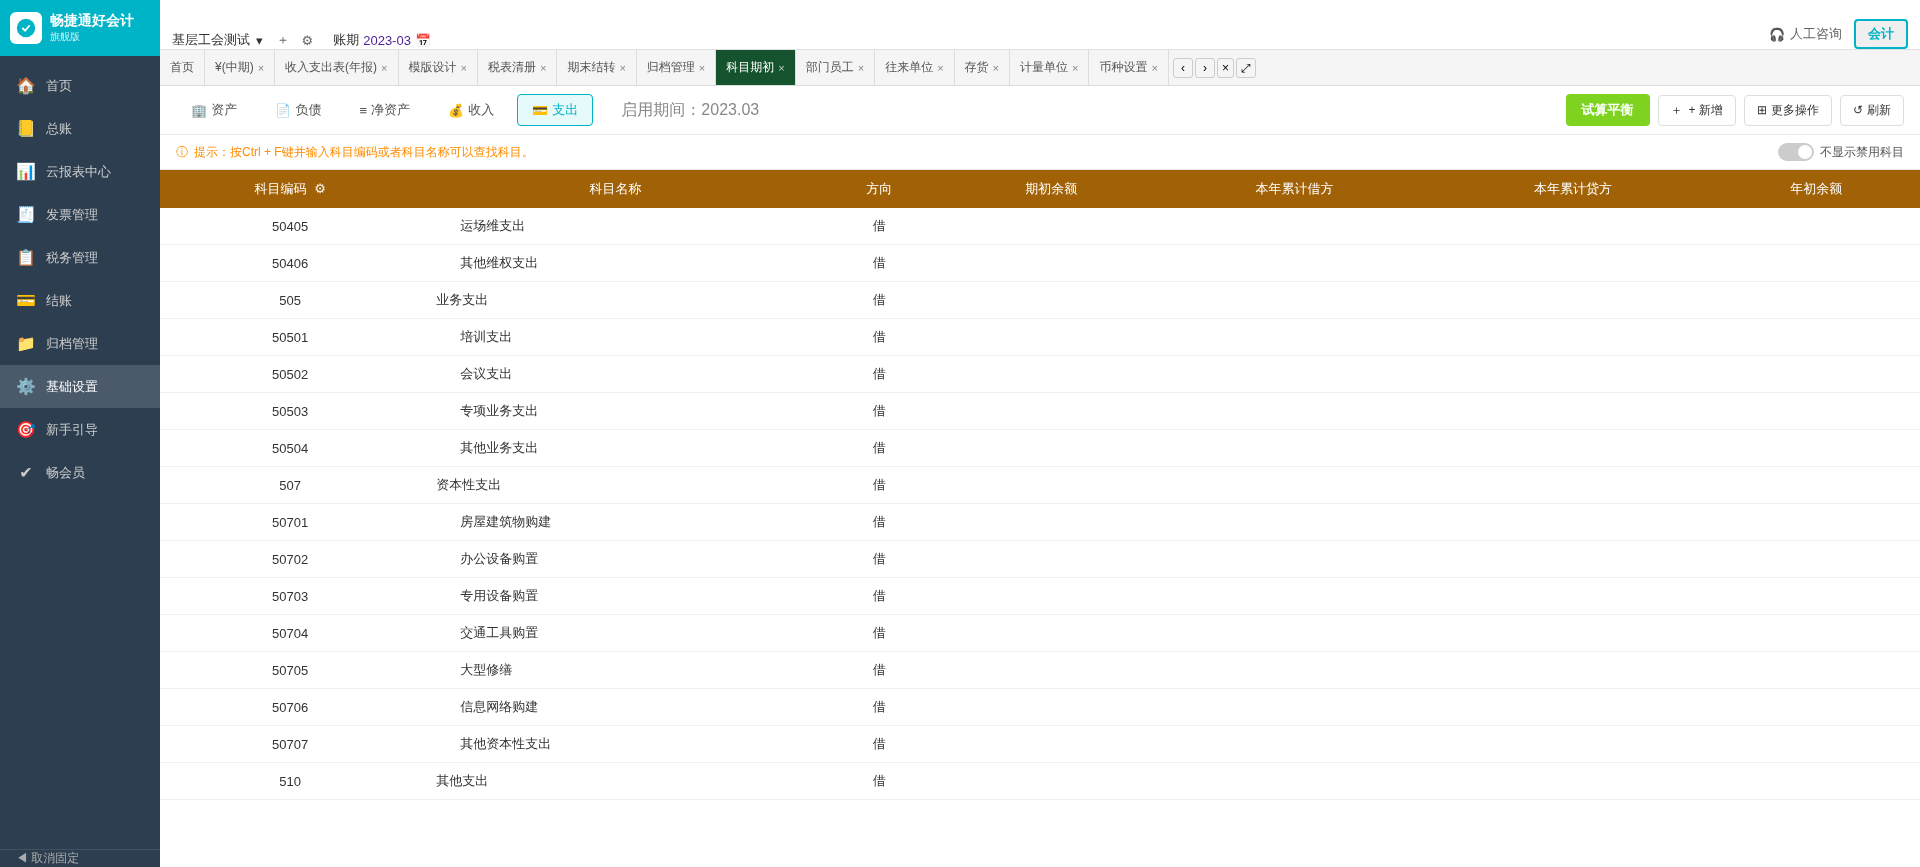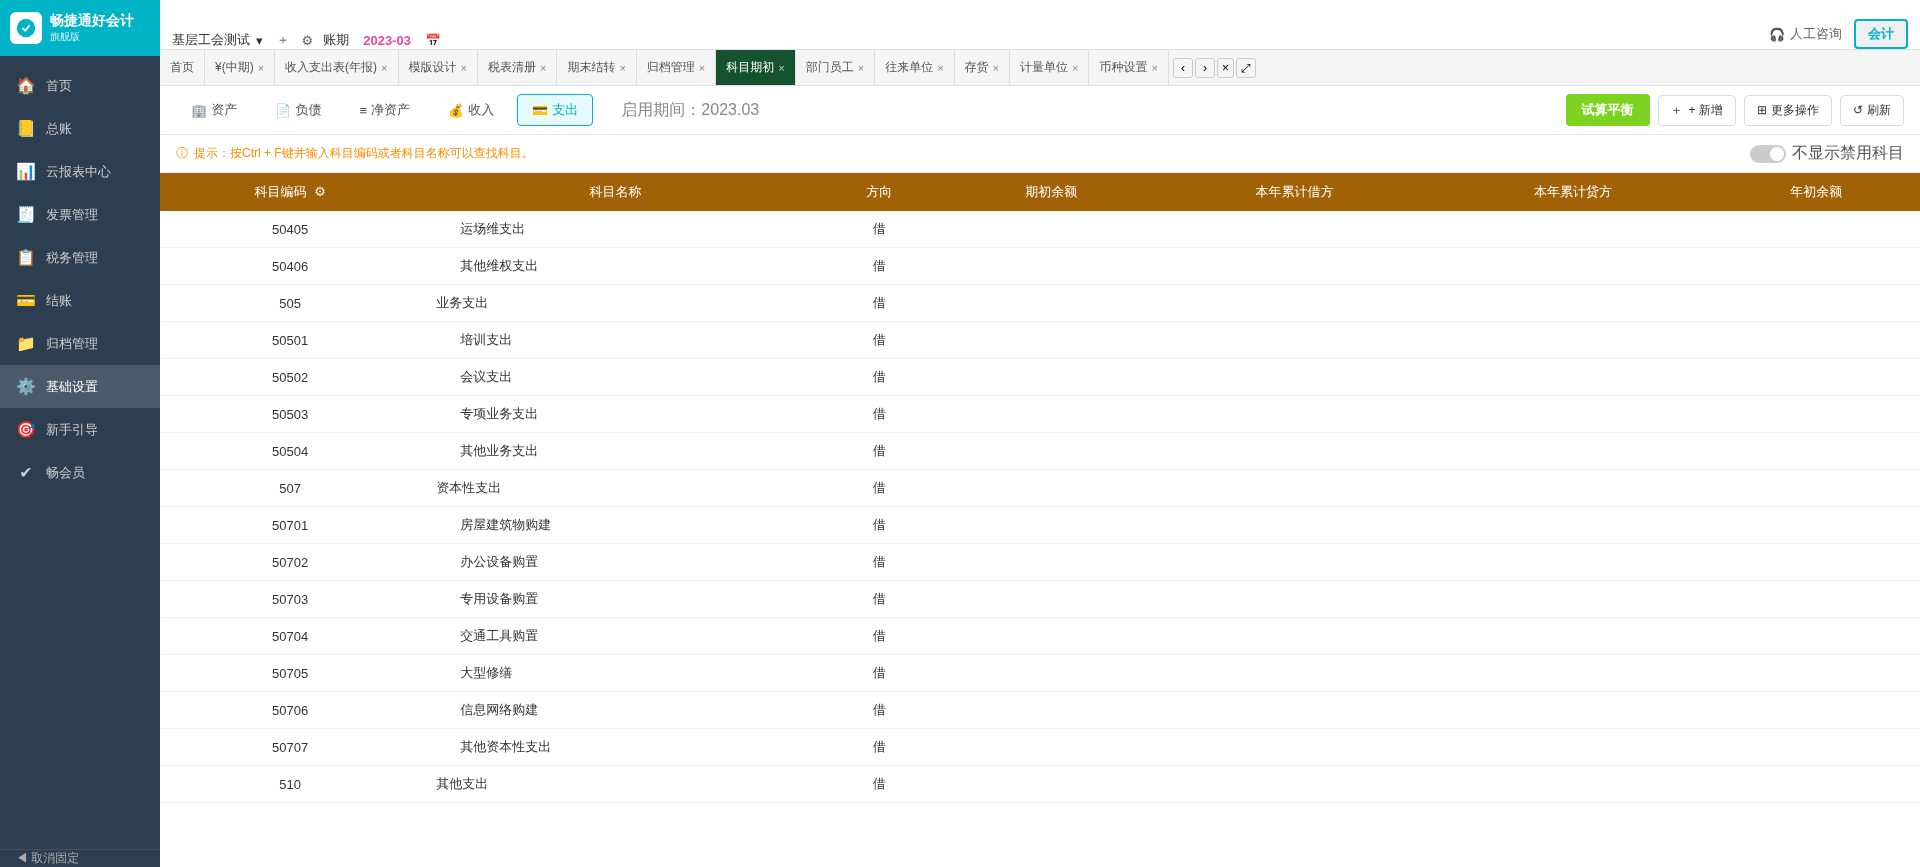--- a/index.html
+++ b/index.html
@@ -20,21 +20,21 @@
     .sidebar-item-label { font-size: 13px; }
     .sidebar-footer { padding: 0 16px; color: #aaa; font-size: 12px; display: flex; align-items: center; gap: 6px; cursor: pointer; border-top: 1px solid rgba(255,255,255,0.1); }
 
     
     .main { flex: 1; display: flex; flex-direction: column; overflow: hidden; }
 
     
     .topbar { background: #fff; height: 50px; display: flex; align-items: flex-end; padding: 0 12px; border-bottom: 1px solid #e0e0e0; gap: 10px; }
     .topbar-company { display: flex; align-items: center; gap: 6px; font-size: 13px; color: #333; }
     .topbar-actions { display: flex; align-items: center; gap: 12px; margin-left: 4px; }
-    .topbar-period { display: flex; align-items: center; gap: 14px; font-size: 13px; color: #333; }
+    .topbar-period { display: flex; align-items: center; gap: 4px; font-size: 13px; color: #333; margin-left: 10px; }
     .topbar-right { margin-left: auto; display: flex; align-items: center; gap: 12px; }
     .topbar-consult { display: flex; align-items: center; gap: 4px; color: #666; font-size: 13px; cursor: pointer; }
     .topbar-accountant { border: 2px solid #00b4c8; color: #00b4c8; padding: 4px 12px; border-radius: 4px; font-size: 13px; font-weight: bold; cursor: pointer; }
 
     
     .tabbar { background: #f5f5f5; border-bottom: 1px solid #ddd; display: flex; align-items: center; height: 36px; overflow: hidden; }
     .tab { display: flex; align-items: center; padding: 0 10px; height: 36px; font-size: 12px; color: #555; cursor: pointer; border-right: 1px solid #ddd; white-space: nowrap; gap: 4px; flex-shrink: 0; }
     .tab.active { background: #14532d; color: #fff; }
     .tab .close-icon { font-size: 11px; opacity: 0.7; cursor: pointer; }
     .tab.active .close-icon { color: #fff; }
@@ -46,21 +46,21 @@
 
     
     .subtabbar { display: flex; align-items: center; padding: 8px 16px; gap: 8px; border-bottom: 1px solid #e8e8e8; }
     .subtab { display: flex; align-items: center; gap: 4px; padding: 6px 14px; border-radius: 4px; font-size: 13px; cursor: pointer; color: #555; border: 1px solid transparent; }
     .subtab.active { background: #e6f9fb; color: #00b4c8; border-color: #00b4c8; }
     .subtab-period { margin-left: 20px; font-size: 16px; color: #888; display: flex; align-items: center; gap: 4px; }
 
     
     .toolbar { display: flex; align-items: center; padding: 8px 16px; gap: 10px; border-bottom: 1px solid #e8e8e8; }
     .toolbar-hint { display: flex; align-items: center; gap: 6px; font-size: 12px; color: #ff8c00; flex: 1; }
-    .toolbar-toggle { display: flex; align-items: center; gap: 6px; font-size: 16px; color: #555; }
+    .toolbar-toggle { display: flex; align-items: center; gap: 6px; font-size: 12px; color: #555; }
     .toggle-switch { width: 36px; height: 18px; background: #ccc; border-radius: 9px; position: relative; cursor: pointer; }
     .toggle-switch.off { background: #ccc; }
     .toggle-knob { width: 14px; height: 14px; background: #fff; border-radius: 50%; position: absolute; top: 2px; right: 2px; transition: right 0.2s; }
     .btn-balance { background: #7ed321; color: #fff; border: none; padding: 7px 16px; border-radius: 4px; font-size: 13px; cursor: pointer; font-weight: bold; }
     .btn-add { background: #fff; color: #333; border: 1px solid #ddd; padding: 6px 12px; border-radius: 4px; font-size: 12px; cursor: pointer; display: flex; align-items: center; gap: 4px; }
     .btn-more { background: #fff; color: #333; border: 1px solid #ddd; padding: 6px 12px; border-radius: 4px; font-size: 12px; cursor: pointer; display: flex; align-items: center; gap: 4px; }
     .btn-refresh { background: #fff; color: #333; border: 1px solid #ddd; padding: 6px 12px; border-radius: 4px; font-size: 12px; cursor: pointer; display: flex; align-items: center; gap: 4px; }
 
     
     .table-container { flex: 1; overflow-y: auto; overflow-x: hidden; position: relative; }
@@ -148,21 +148,21 @@
     <div class="topbar-company">
       <span>基层工会测试</span>
       <span>▾</span>
     </div>
     <div class="topbar-actions">
       <span style="color:#666;cursor:pointer;">＋</span>
       <span style="color:#666;cursor:pointer;">⚙</span>
     </div>
     <div class="topbar-period">
       <span>账期</span>
-      <span style="color:#ec4899;font-weight:bold;">2023-03</span>
+      <span style="color:#4c1d95;font-weight:normal;">2023-03</span>
       <span style="color:#00b4c8;cursor:pointer;">📅</span>
     </div>
     <div class="topbar-right">
       <div class="topbar-consult">
         <span>🎧</span>
         <span>人工咨询</span>
       </div>
       <button class="topbar-accountant">会计</button>
     </div>
   </div>

